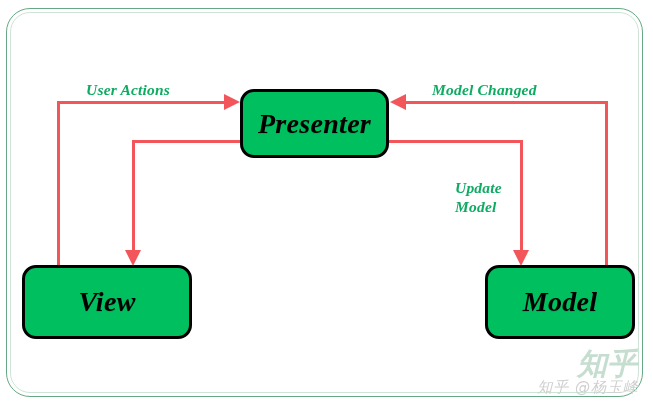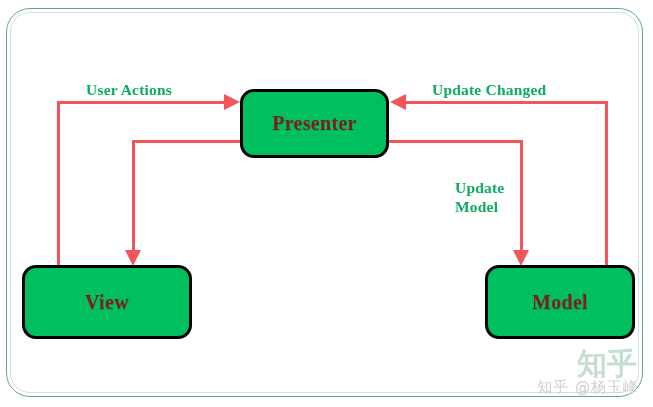--- a/index.html
+++ b/index.html
@@ -7,20 +7,21 @@
     padding: 0;
     background: #ffffff;
   }
   #canvas {
     position: relative;
     width: 653px;
     height: 407px;
     background: #ffffff;
     overflow: hidden;
     font-family: "Liberation Serif", "DejaVu Serif", serif;
+    font-style: italic;
   }
   
   #outer-frame {
     position: absolute;
     left: 6px;
     top: 8px;
     width: 637px;
     height: 389px;
     box-sizing: border-box;
     border: 1.6px solid #66a884;
@@ -45,23 +46,23 @@
     box-sizing: border-box;
     background: #00bf5f;
     border: 3.5px solid #000000;
     border-radius: 14px;
     display: flex;
     align-items: center;
     justify-content: center;
     z-index: 6;
   }
   .node .node-label {
-    color: #7f1d1d;
+    color: #000000;
     font-weight: bold;
-    font-size: 20px;
+    font-size: 28px;
     letter-spacing: 0.3px;
     text-shadow: 0 1px 0 rgba(0,0,0,0.10);
   }
   #node-presenter { left: 240px; top: 89px;  width: 149px; height: 69px; }
   #node-view      { left: 22px;  top: 265px; width: 170px; height: 74px; }
   #node-model     { left: 485px; top: 265px; width: 150px; height: 74px; }
 
   
   .seg {
     position: absolute;
@@ -144,21 +145,21 @@
 
   <div class="seg v" style="left:57px; top:101px; height:166px;"></div>
 
   <div class="seg h" style="left:57px; top:101px; width:168px;"></div>
   <div class="arrow right" style="left:224px; top:94px;"></div>
   <div class="edge-label" id="label-user-actions">User Actions</div>
 
   <div class="seg v" style="left:605px; top:101px; height:166px;"></div>
   <div class="seg h" style="left:406px; top:101px; width:202px;"></div>
   <div class="arrow left" style="left:390px; top:94px;"></div>
-  <div class="edge-label" id="label-model-changed">Update Changed</div>
+  <div class="edge-label" id="label-model-changed">Model Changed</div>
 
   <div class="seg h" style="left:132px; top:140px; width:110px;"></div>
   <div class="seg v" style="left:132px; top:140px; height:116px;"></div>
   <div class="arrow down" style="left:125px; top:250px;"></div>
 
   <div class="seg h" style="left:387px; top:140px; width:136px;"></div>
   <div class="seg v" style="left:520px; top:140px; height:116px;"></div>
   <div class="arrow down" style="left:513px; top:250px;"></div>
   <div class="edge-label" id="label-update-model">Update
 Model</div>

